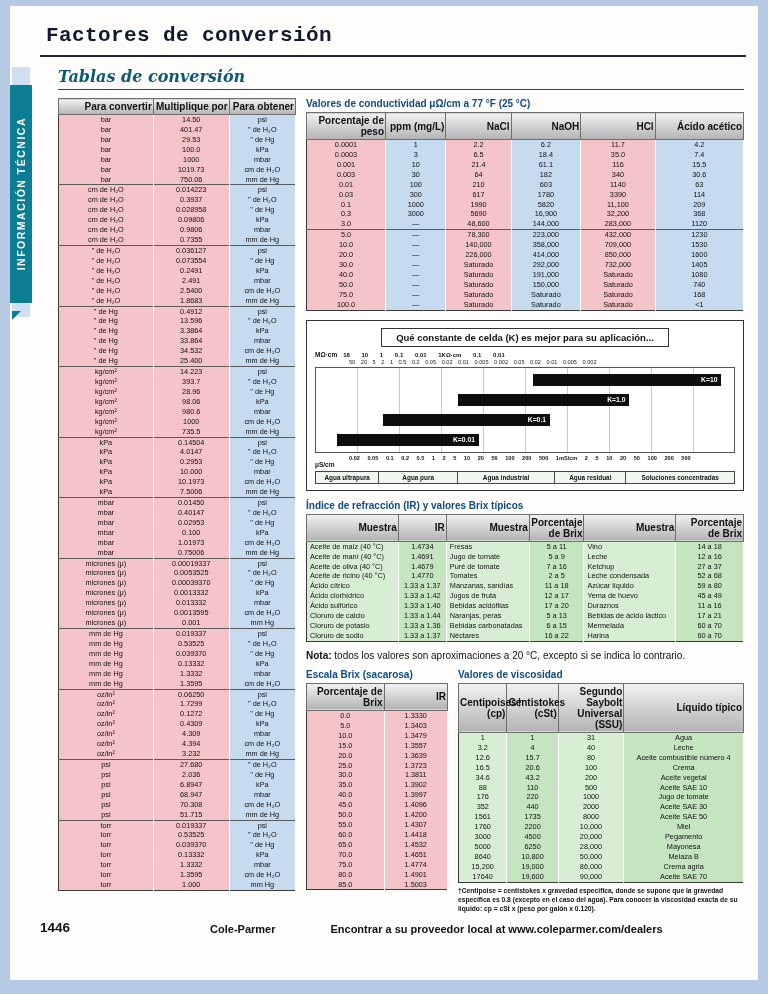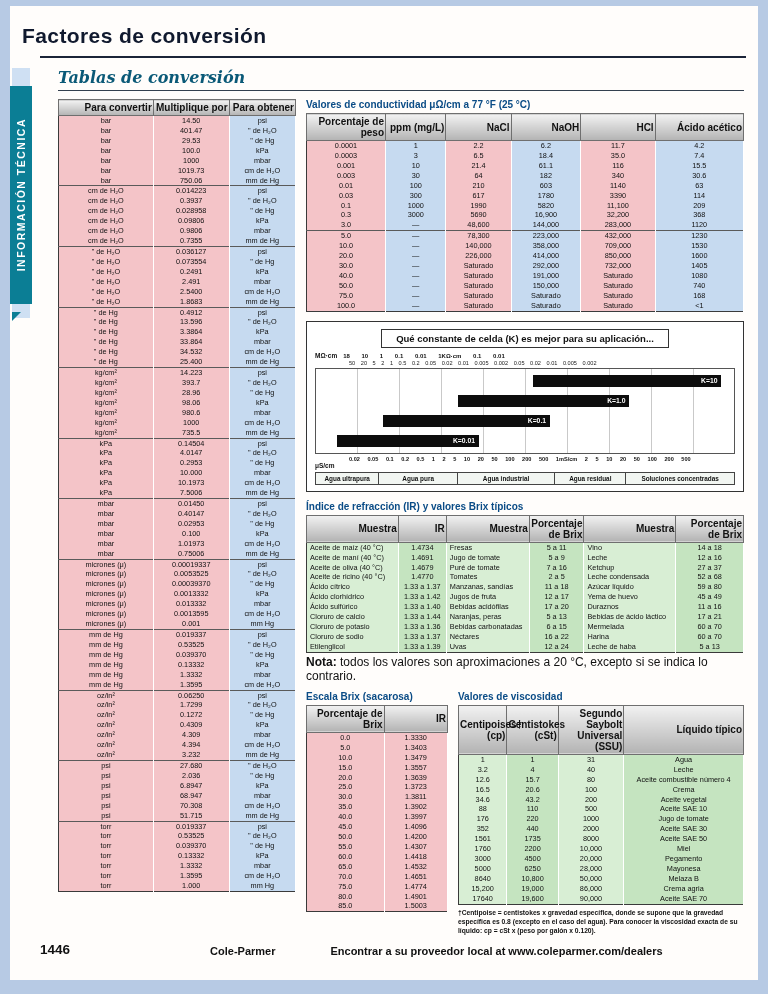--- a/index.html
+++ b/index.html
@@ -8,21 +8,21 @@
     background:#b7cae4;
     font-family:"Liberation Sans", sans-serif;
     color:#111;
     overflow:hidden;
   }
   .page {
     position:absolute; top:6px; left:10px; right:10px; bottom:14px;
     background:#fffdfb;
     padding:18px 12px 6px 0;
   }
-  .masthead { padding-left:12px; }
+  .masthead { padding-left:36px;font-family:Liberation Mono, monospace; }
   .masthead h1 {
     font-size:21px; font-weight:800; letter-spacing:.4px; color:#10192e;
   }
   .head-rule { border-top:2px solid #1b2438; margin:8px 0 10px 30px; }
 
   .content-wrap { display:flex; }
   .side-strip { width:26px; position:relative; flex:0 0 26px; }
   .side-band { position:absolute; top:0; left:2px; width:18px; height:250px; background:#cfe0f3; }
   .side-tab {
     position:absolute; top:18px; left:0; width:22px; height:218px;
@@ -80,21 +80,21 @@
   .cond tbody tr:nth-child(9) { border-bottom:1px solid #5a5a5a; }
 
   
   .refr td { font-size:7.1px; line-height:1.45; }
   .refr td:nth-child(odd) { background:#d8eed4; }
   .refr td:nth-child(even) { background:#c5e4c0; }
   .refr td:nth-child(1), .refr td:nth-child(3), .refr td:nth-child(5) { text-align:left; padding-left:3px; }
   .refr col.c1{width:21%}.refr col.c2{width:11%}.refr col.c3{width:19%}
   .refr col.c4{width:12.5%}.refr col.c5{width:21%}.refr col.c6{width:15.5%}
 
-  .note-line { font-size:12px; margin-top:2px; }
+  .note-line { font-size:10px; margin-top:8px; }
   .note-line b { font-weight:bold; }
 
   
   .bottom-row { display:flex; gap:10px; margin-top:8px; }
   .brix-col { width:142px; flex:0 0 142px; }
   .visc-col { flex:1; min-width:0; }
 
   .brix td { font-size:7.4px; line-height:1.38; background:#f4c4c8; }
   .brix col.c1{width:55%}.brix col.c2{width:45%}
 
@@ -871,28 +871,20 @@
                     <td>60 a 70</td>
                   </tr>
                   <tr>
                     <td>Cloruro de sodio</td>
                     <td>1.33 a 1.37</td>
                     <td>Néctares</td>
                     <td>16 a 22</td>
                     <td>Harina</td>
                     <td>60 a 70</td>
                   </tr>
-                  <tr>
-                    <td>Etilenglicol</td>
-                    <td>1.33 a 1.39</td>
-                    <td>Uvas</td>
-                    <td>12 a 24</td>
-                    <td>Leche de haba</td>
-                    <td>5 a 13</td>
-                  </tr>
                 </tbody>
             </table>
             <div class="note-line">
               <b>Nota:</b><span> todos los valores son aproximaciones a 20 °C, excepto si se indica lo contrario.</span>
             </div>
           </div>
 
           <div class="bottom-row">
             <div class="brix-col">
               <h3 class="tbl-title">Escala Brix (sacarosa)</h3>

